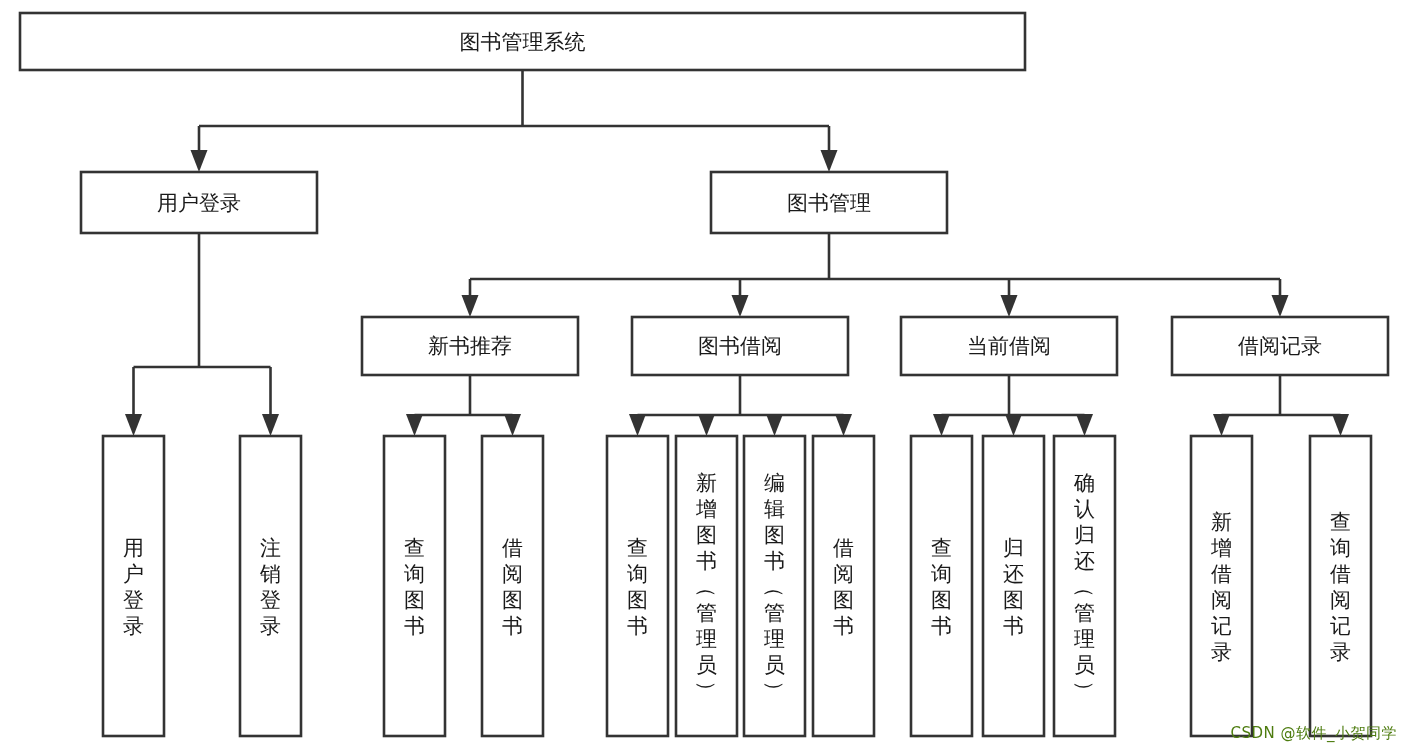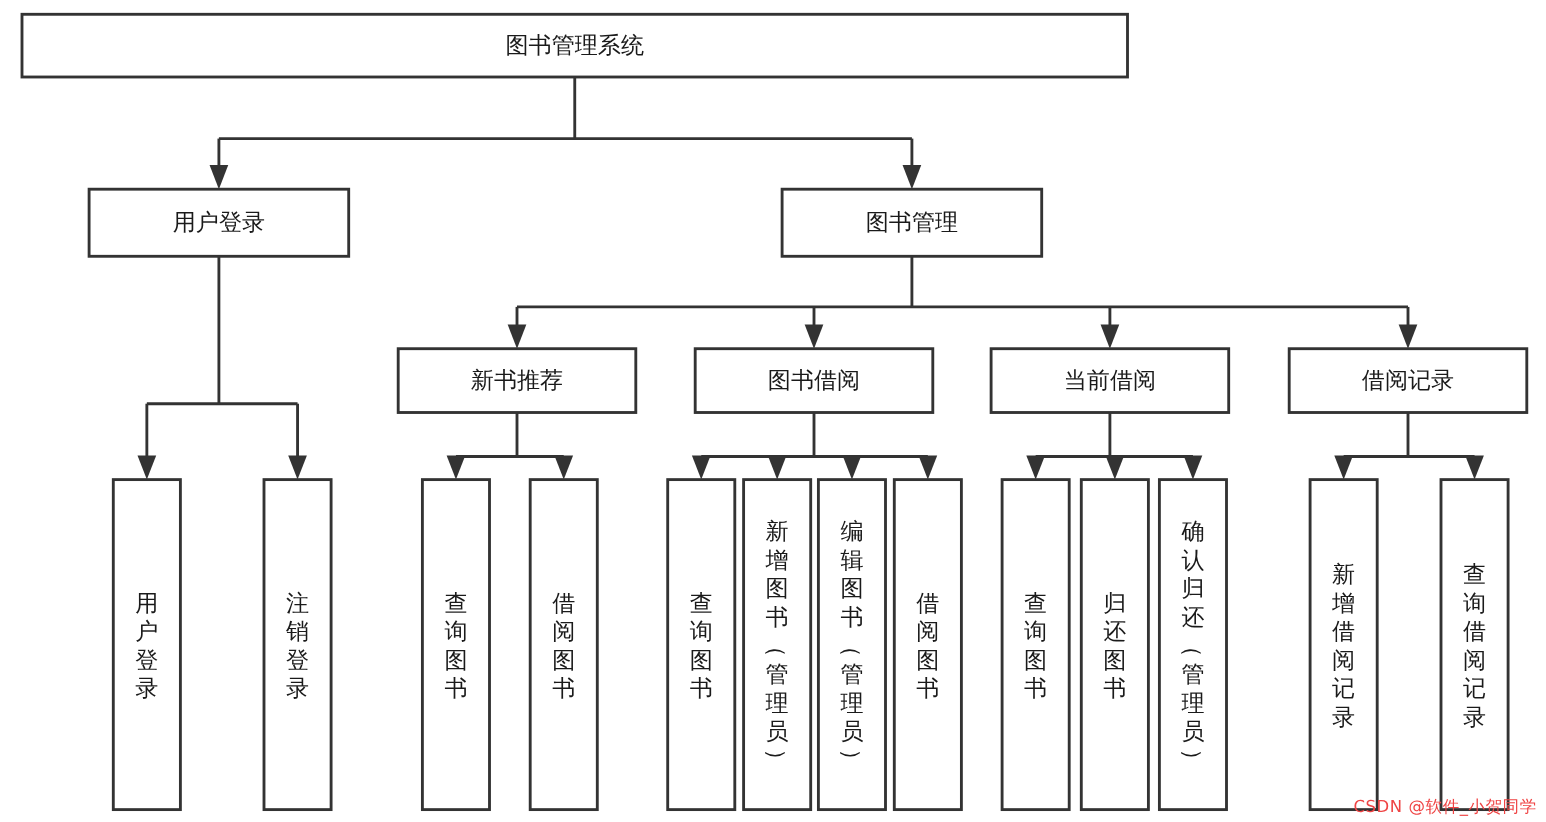--- a/index.html
+++ b/index.html
@@ -7,21 +7,21 @@
        font-family:"DejaVu Sans","Liberation Sans",sans-serif;}
   #diagram-root{position:relative;width:1405px;height:747px;background:#fff;}
   svg.canvas{position:absolute;left:0;top:0;width:1405px;height:747px;}
   .nodebox{fill:#ffffff;stroke:#333333;stroke-width:2.6;}
   .connector{stroke:#333333;stroke-width:2.6;fill:none;stroke-linecap:butt;}
   .arrowhead{fill:#333333;stroke:none;}
   .lbl{fill:#1a1a1a;font-family:"DejaVu Sans","Liberation Sans",sans-serif;
        font-size:21px;text-anchor:middle;dominant-baseline:middle;}
   .lbl-v{fill:#1a1a1a;font-family:"DejaVu Sans","Liberation Sans",sans-serif;
        font-size:21px;text-anchor:middle;}
-  .watermark{position:absolute;right:8px;bottom:4px;color:#ef4444;
+  .watermark{position:absolute;right:8px;bottom:4px;color:#4d7c0f;
        font-size:15px;font-family:"DejaVu Sans","Liberation Sans",sans-serif;
        white-space:nowrap;letter-spacing:.5px;}
 </style>
 </head>
 <body>
 
 <div id="diagram-root">
   <svg class="canvas" viewBox="0 0 1405 747">
     <g id="edges-layer">
         <path class="connector" d="M 522.5 70 L 522.5 126"></path>

